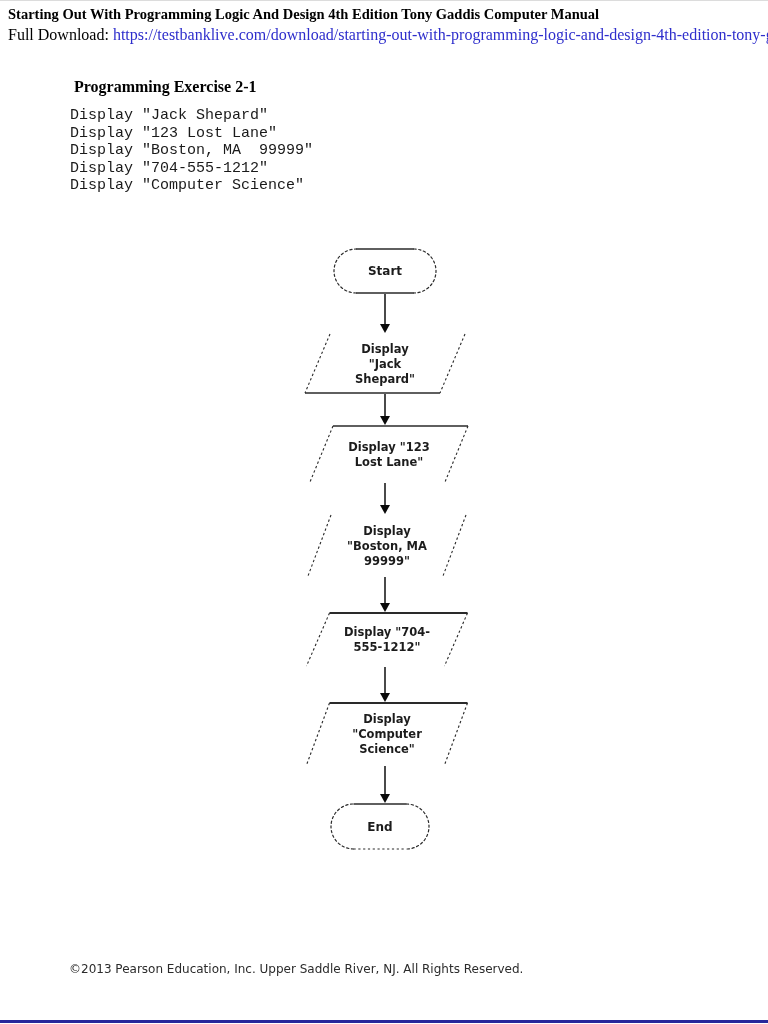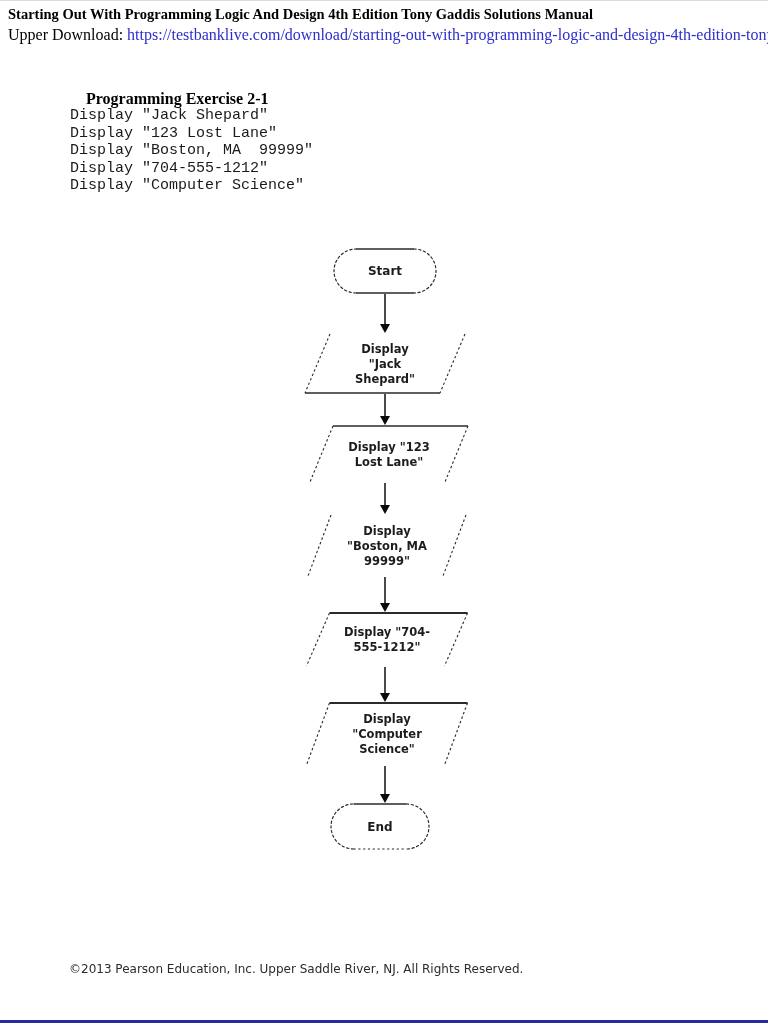--- a/index.html
+++ b/index.html
@@ -11,21 +11,21 @@
   .doc-title{
     position:absolute;left:8px;top:5px;width:760px;
     font-size:14.5px;font-weight:bold;color:#000;white-space:nowrap;
   }
   .download-line{
     position:absolute;left:8px;top:25px;width:760px;
     font-size:16px;color:#000;white-space:nowrap;overflow:hidden;
   }
   .download-link{color:var(--link-blue);text-decoration:none;cursor:pointer;}
   .exercise-heading{
-    position:absolute;left:70px;top:73px;margin:16px;
+    position:absolute;left:70px;top:73px;margin:4px;
     font-size:16px;font-weight:bold;color:#000;font-family:"Liberation Serif",serif;
   }
   .code-block{
     position:absolute;left:70px;top:106px;margin:0;
     font-family:"Liberation Mono",monospace;font-size:15px;line-height:17.5px;
     color:#1a1a1a;white-space:pre;
   }
   .flowchart{position:absolute;left:0;top:0;width:768px;height:1024px;pointer-events:none;}
   .flowchart svg{display:block;width:768px;height:1024px;}
   .flowchart text{
@@ -44,23 +44,23 @@
   .bottom-bar{
     position:absolute;left:0;top:1019px;width:768px;height:3px;
     background:var(--bar-navy);
   }
 </style>
 </head>
 <body>
 
 <div class="page">
 
-  <div class="doc-title">Starting Out With Programming Logic And Design 4th Edition Tony Gaddis Solutions Manual</div>
+  <div class="doc-title">Starting Out With Programming Logic And Design 4th Edition Tony Gaddis Computer Manual</div>
 
-  <div class="download-line"><span>Upper Download: </span><a class="download-link">https://testbanklive.com/download/starting-out-with-programming-logic-and-design-4th-edition-tony-gaddis-soluti</a></div>
+  <div class="download-line"><span>Full Download: </span><a class="download-link">https://testbanklive.com/download/starting-out-with-programming-logic-and-design-4th-edition-tony-gaddis-soluti</a></div>
 
   <h2 class="exercise-heading">Programming Exercise 2-1</h2>
 
   <pre class="code-block" id="code-block">Display "Jack Shepard"
 Display "123 Lost Lane"
 Display "Boston, MA  99999"
 Display "704-555-1212"
 Display "Computer Science"</pre>
 
   <div class="flowchart">

